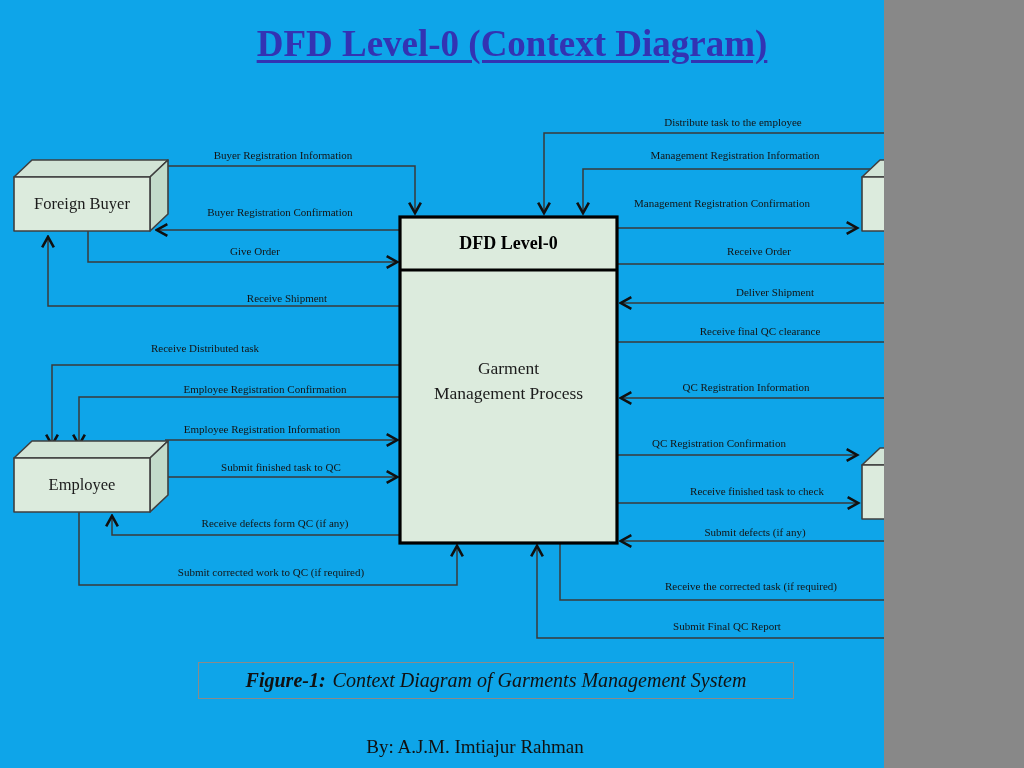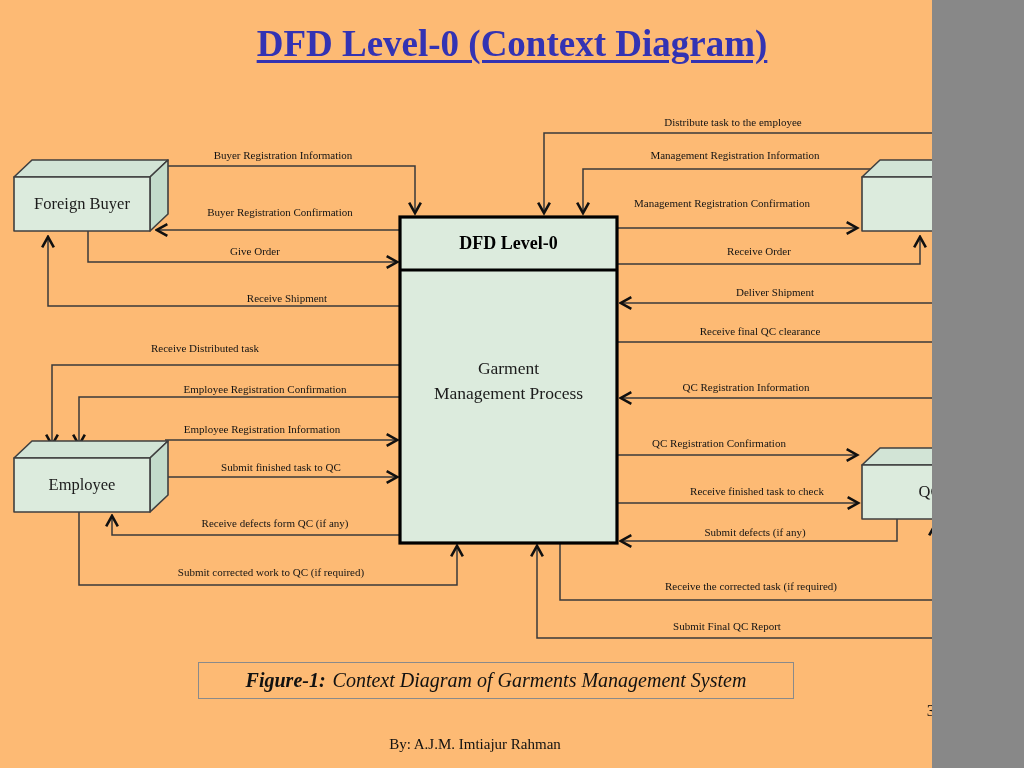--- a/index.html
+++ b/index.html
@@ -1,18 +1,18 @@
 <!DOCTYPE html>
 <html><head>
 <meta charset="utf-8">
 <style>
   html,body{margin:0;padding:0;background:#888;}
   .slide{
-    position:relative;width:884px;height:768px;background:#fdba74;overflow:hidden;
-    font-family:"Liberation Serif","DejaVu Serif",serif;color:#111;padding-left:48px;
+    position:relative;width:884px;height:768px;background:#0ea5e9;overflow:hidden;
+    font-family:"Liberation Serif","DejaVu Serif",serif;color:#111;
   }
   .canvas{position:absolute;left:0;top:0;width:1024px;height:768px;}
   .title{
     position:absolute;left:0;top:22px;width:1024px;margin:0;text-align:center;
     font-size:37px;font-weight:bold;color:#3333b3;
     text-decoration:underline;text-decoration-thickness:3px;text-underline-offset:4px;
   }
   .flow-label{
     position:absolute;transform:translateX(-50%);white-space:nowrap;
     font-size:11px;color:#141414;
@@ -30,21 +30,21 @@
     position:absolute;left:400px;top:356px;width:217px;
     text-align:center;font-size:17.5px;color:#1c1c1c;line-height:1.45;
   }
   .caption-box{
     position:absolute;left:198px;top:662px;width:594px;height:35px;
     border:1.5px solid #8a8a8a;display:flex;align-items:center;justify-content:center;
     font-size:20px;font-style:italic;
   }
   .caption-prefix{font-weight:bold;margin-right:7px;}
   .page-number{position:absolute;left:916px;top:701px;width:30px;text-align:center;font-size:17px;}
-  .footer{position:absolute;left:0;top:736px;width:950px;text-align:center;font-size:15px;}
+  .footer{position:absolute;left:0;top:736px;width:950px;text-align:center;font-size:19px;}
 </style>
 </head>
 <body>
 
 <div class="slide">
 
   <h1 class="title">DFD Level-0 (Context Diagram)</h1>
 
   <svg class="canvas" viewBox="0 0 1024 768" xmlns="http://www.w3.org/2000/svg">
     <defs>

